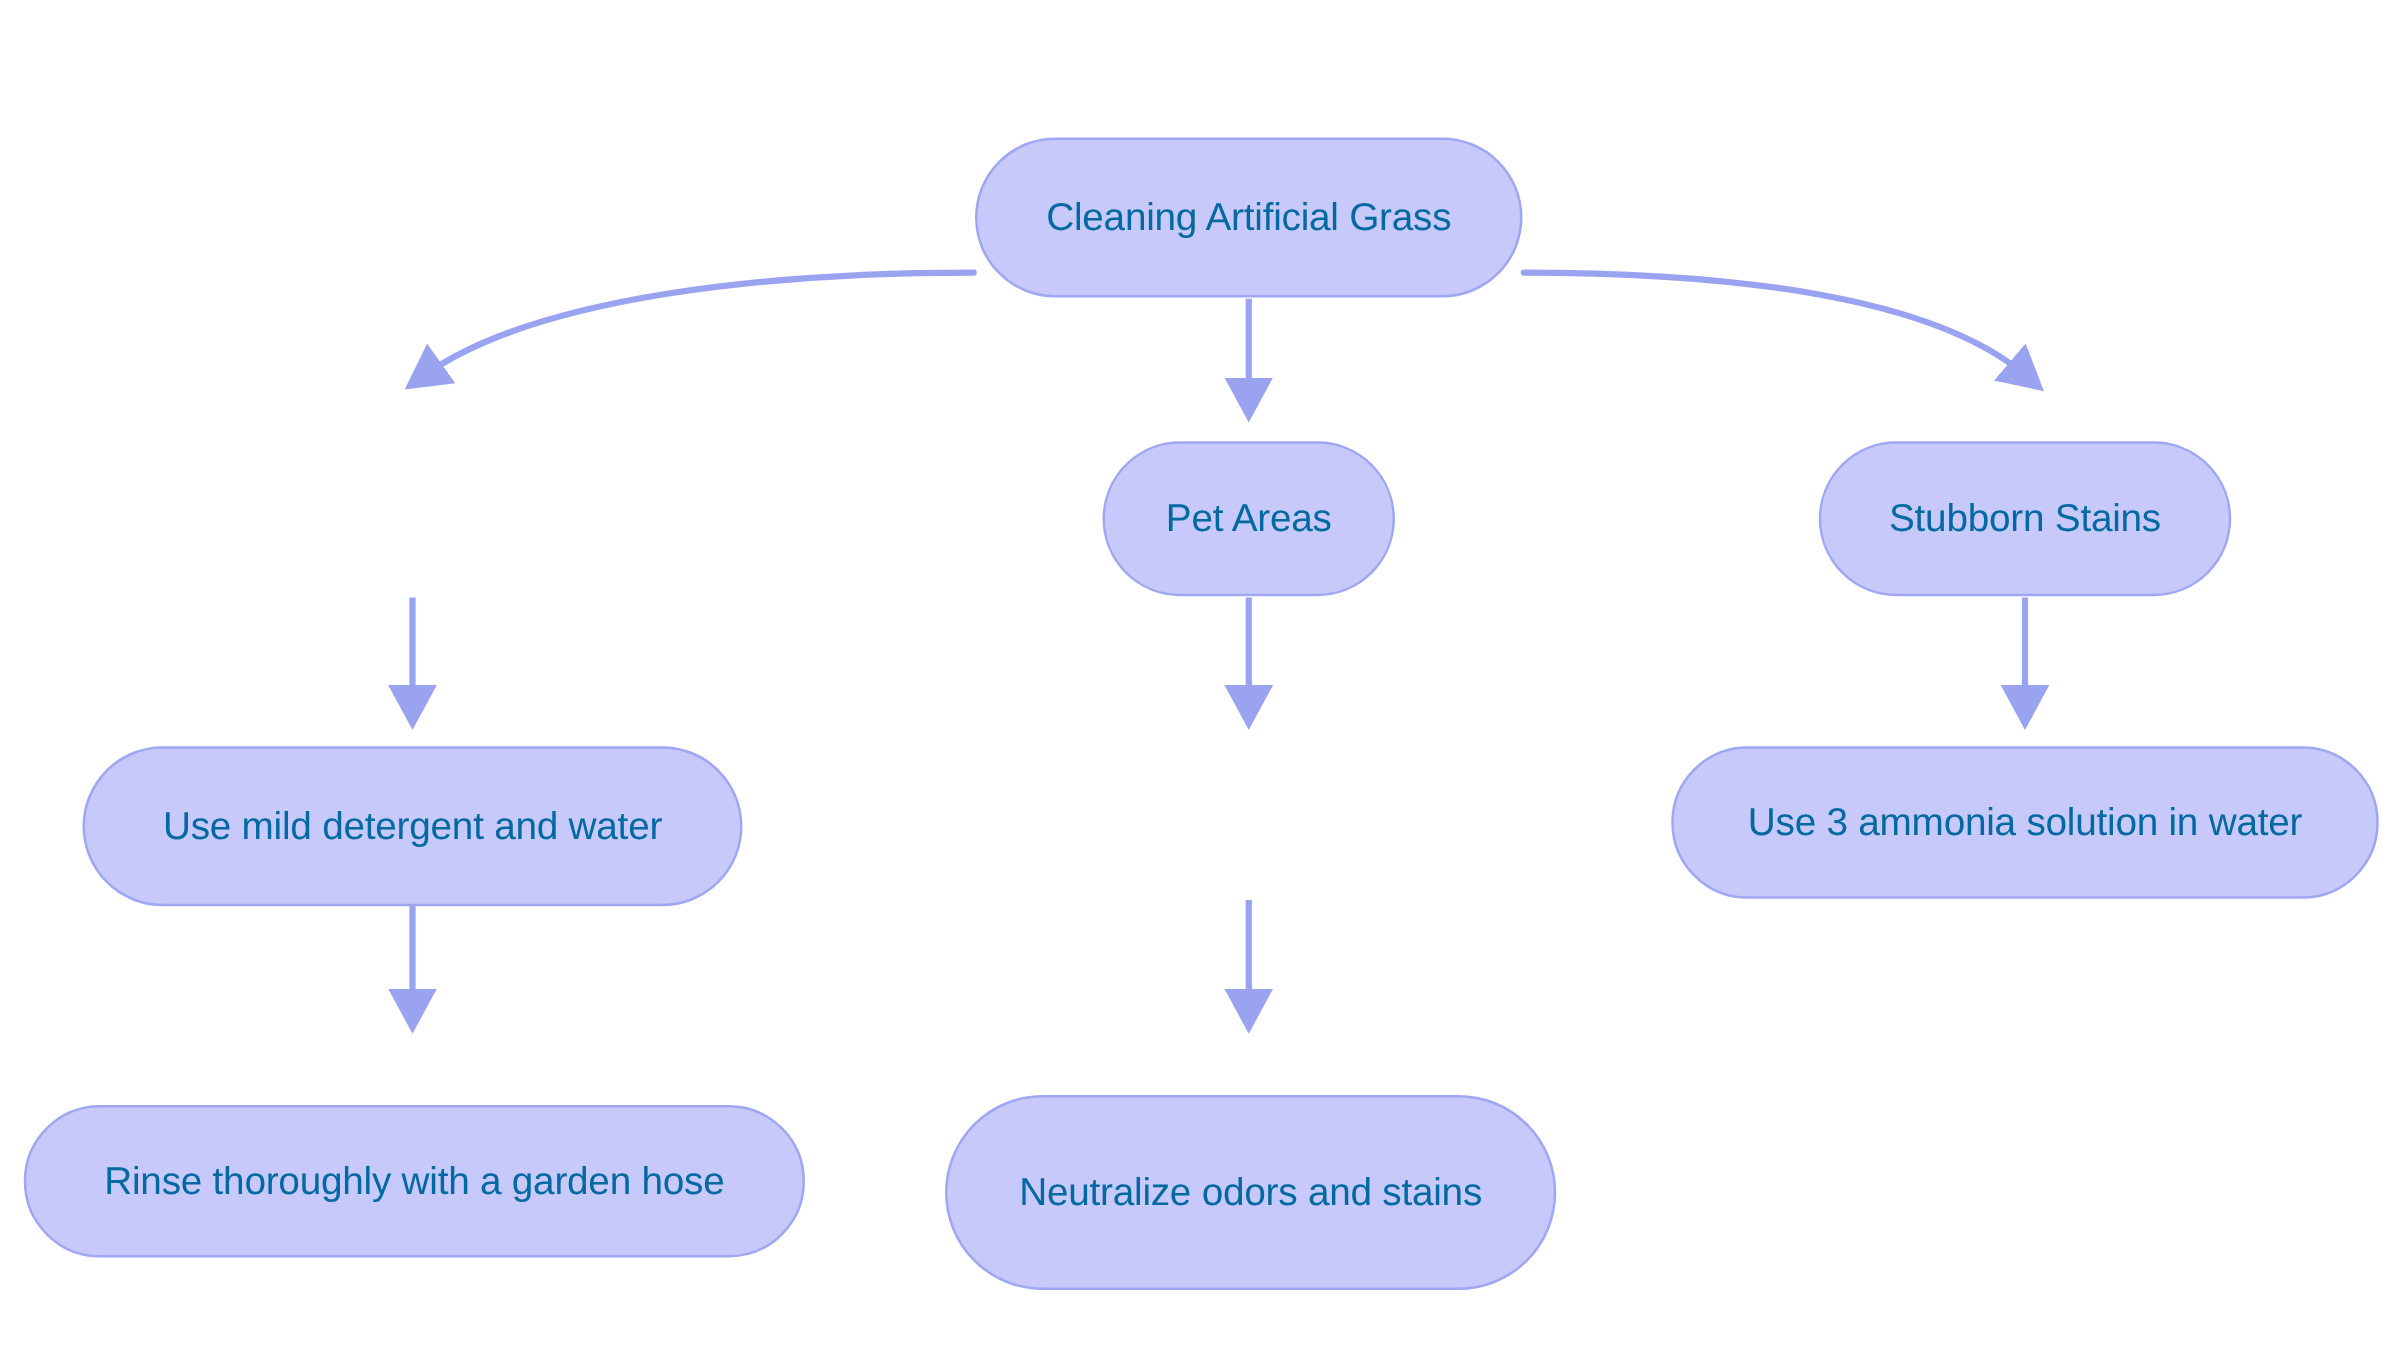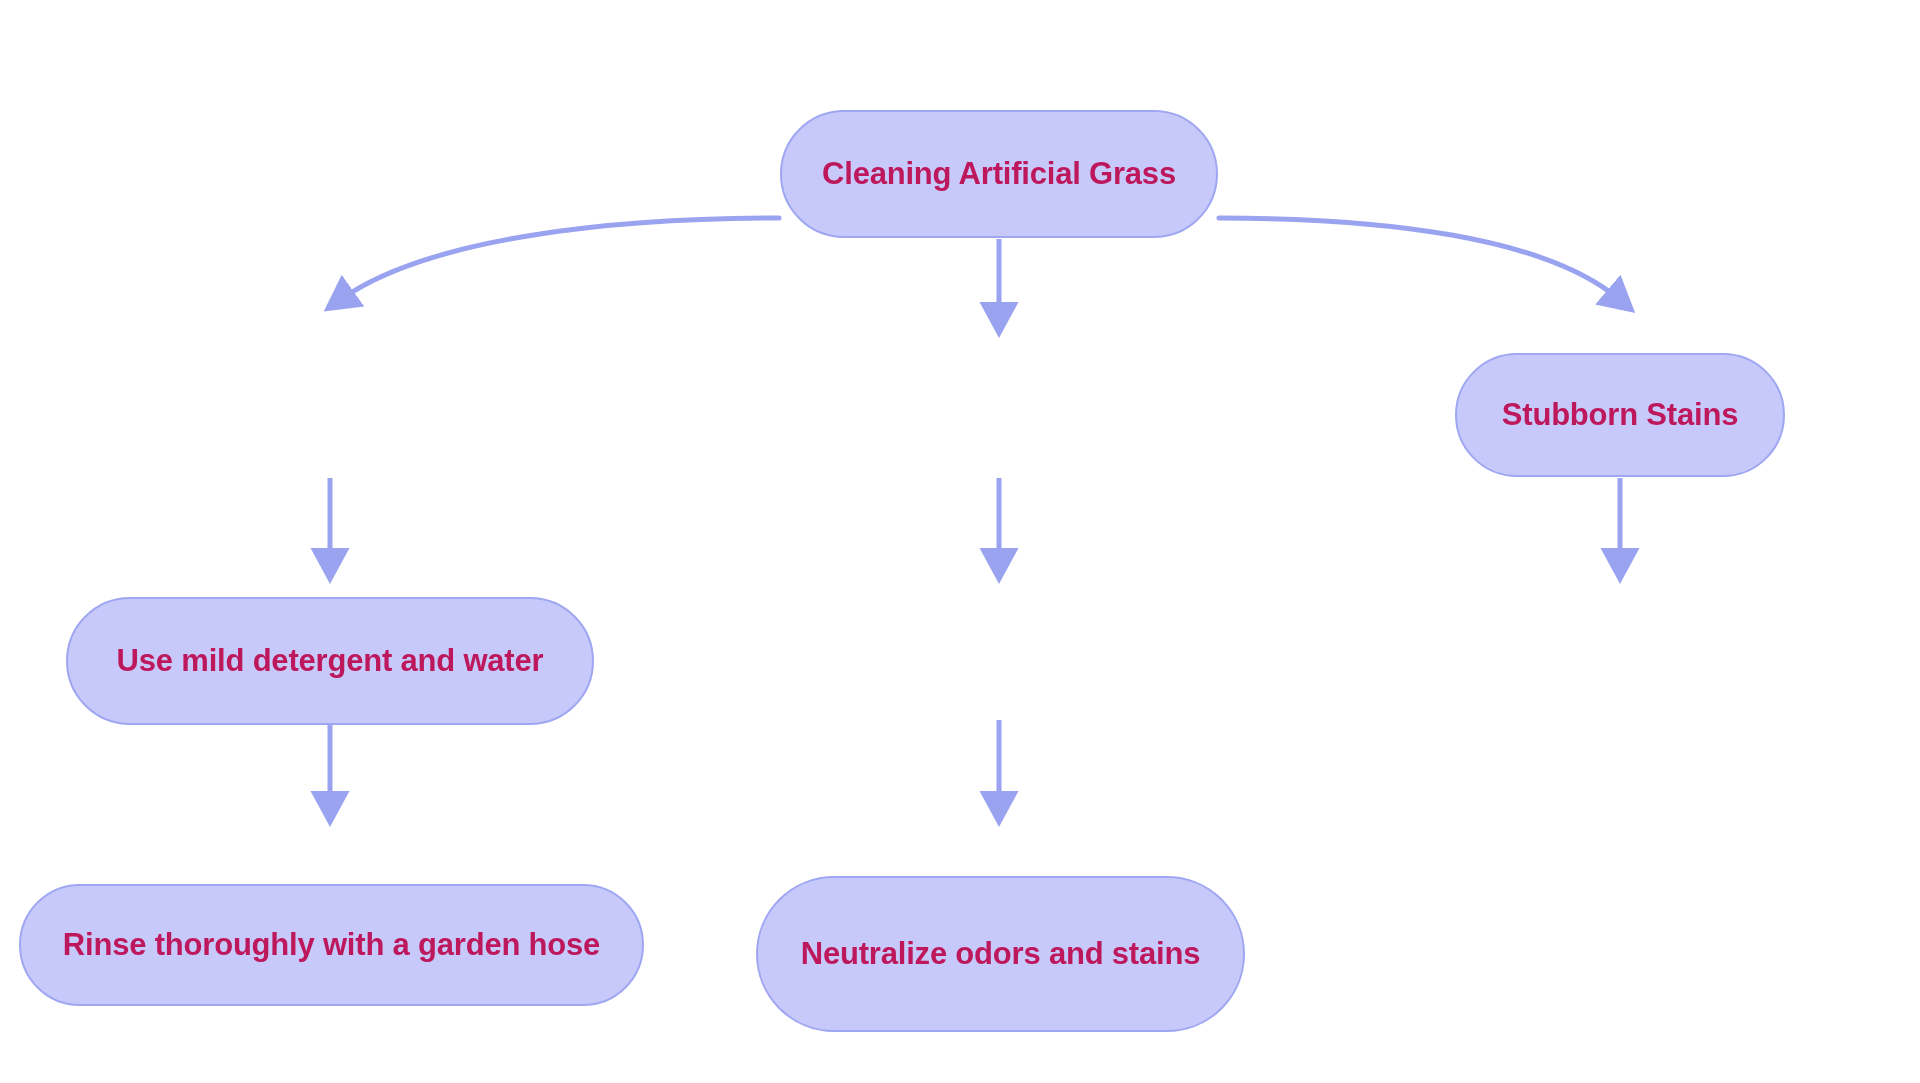--- a/index.html
+++ b/index.html
@@ -33,24 +33,24 @@
     box-sizing: border-box;
     background: #c6c9f9;
     border: 2px solid #a0a7f2;
     border-radius: 999px;
     display: flex;
     align-items: center;
     justify-content: center;
     text-align: center;
   }
   .node-label {
-    color: #be185d;
+    color: #0369a1;
     font-family: "Liberation Sans", sans-serif;
     font-size: 31px;
-    font-weight: 700;
+    font-weight: 400;
     line-height: 1.15;
     letter-spacing: -0.2px;
     white-space: nowrap;
     padding: 0 14px;
   }
 </style>
 </head>
 <body>
 
 <div id="diagram-root">
@@ -77,30 +77,36 @@
     <path d="M 330 720 L 330 807" fill="none" stroke="#9aa3f0" stroke-width="5" stroke-linecap="butt" marker-end="url(#arrowhead)"></path>
 
     <path d="M 999 720 L 999 807" fill="none" stroke="#9aa3f0" stroke-width="5" stroke-linecap="butt" marker-end="url(#arrowhead)"></path>
   </svg>
 
   <div class="node" style="left:780px; top:110px; width:438px; height:128px;">
     <span class="node-label">Cleaning Artificial Grass</span>
   </div>
 
 
+  <div class="node" style="left:882px; top:353px; width:234px; height:124px;">
+    <span class="node-label">Pet Areas</span>
+  </div>
 
   <div class="node" style="left:1455px; top:353px; width:330px; height:124px;">
     <span class="node-label">Stubborn Stains</span>
   </div>
 
   <div class="node" style="left:66px; top:597px; width:528px; height:128px;">
     <span class="node-label">Use mild detergent and water</span>
   </div>
 
 
+  <div class="node" style="left:1337px; top:597px; width:566px; height:122px;">
+    <span class="node-label">Use 3 ammonia solution in water</span>
+  </div>
 
   <div class="node" style="left:19px; top:840px; width:625px; height:122px;margin-top:44px;">
     <span class="node-label">Rinse thoroughly with a garden hose</span>
   </div>
 
   <div class="node" style="left:756px; top:876px; width:489px; height:156px;">
     <span class="node-label">Neutralize odors and stains</span>
   </div>
 
 </div>

